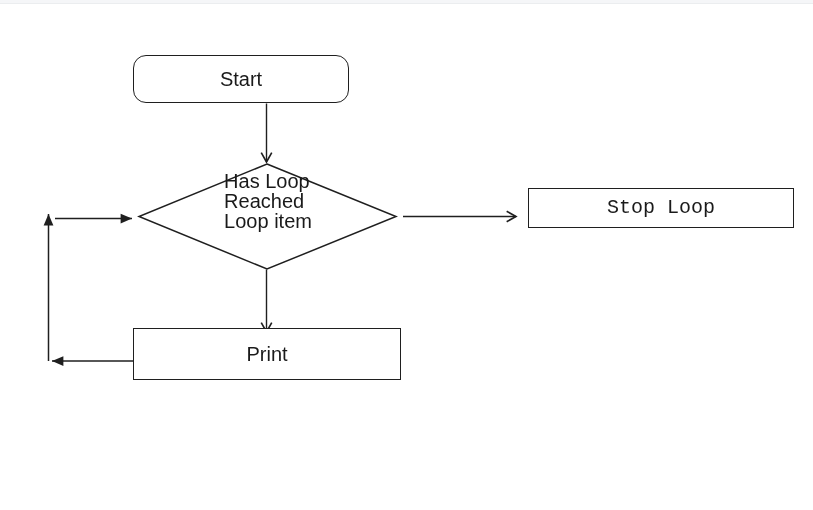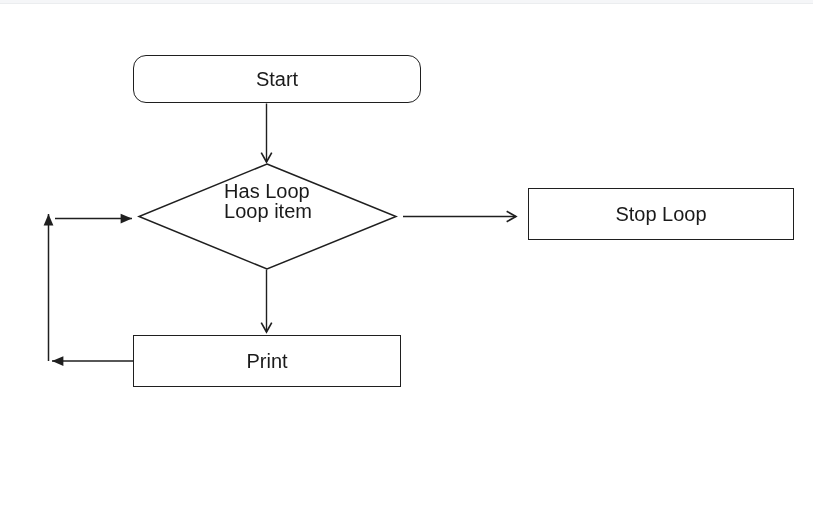--- a/index.html
+++ b/index.html
@@ -24,23 +24,23 @@
     box-sizing:border-box;
   }
   svg.connectors{position:absolute;left:0;top:0;display:block;}
   .node{
     position:absolute;box-sizing:border-box;
     border:1.7px solid var(--stroke);
     background:var(--bg);
     display:flex;align-items:center;justify-content:center;
     font-size:20px;line-height:22px;color:var(--text);
   }
-  .node.start{left:133px;top:55px;width:288px;height:48px;border-radius:13px;}
-  .node.stop{left:528px;top:188px;width:266px;height:52px;}
-  .node.print{left:133px;top:335px;width:268px;height:52px;}
+  .node.start{left:133px;top:55px;width:216px;height:48px;border-radius:13px;}
+  .node.stop{left:528px;top:188px;width:266px;height:40px;font-family:Liberation Mono, monospace;}
+  .node.print{left:133px;top:328px;width:268px;height:52px;}
   .decision-label{
     position:absolute;left:139px;top:148px;width:258px;height:105px;
     display:flex;align-items:center;justify-content:center;
     font-size:20px;line-height:20px;color:var(--text);
     pointer-events:none;
   }
   .decision-label .lines{text-align:left;}
 </style>
 </head>
 <body>
@@ -70,20 +70,21 @@
     <line x1="55" y1="218.5" x2="132" y2="218.5" stroke="#1f1f1f" stroke-width="1.5" marker-end="url(#solid-arrow)"></line>
   </svg>
 
   <div class="node start">
     <span>Start</span>
   </div>
 
   <div class="decision-label">
     <div class="lines">
       <div>Has Loop</div>
+      <div>Reached</div>
       <div>Loop item</div>
     </div>
   </div>
 
   <div class="node stop">
     <span>Stop Loop</span>
   </div>
 
   <div class="node print">
     <span>Print</span>

